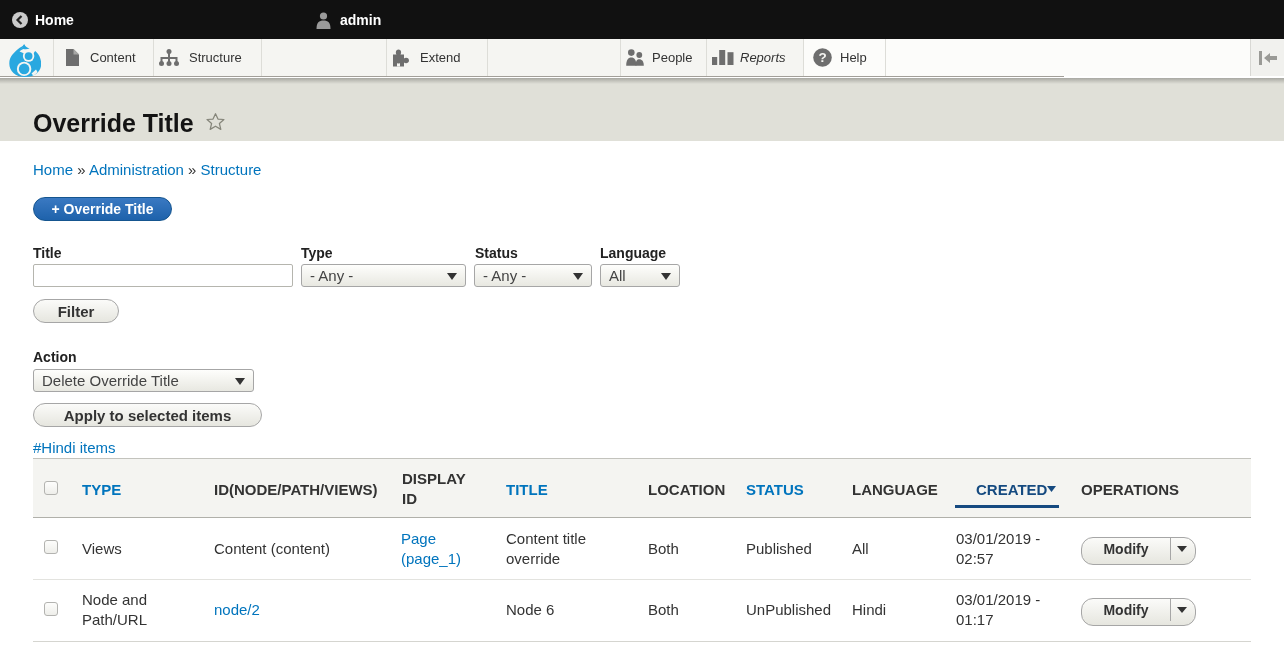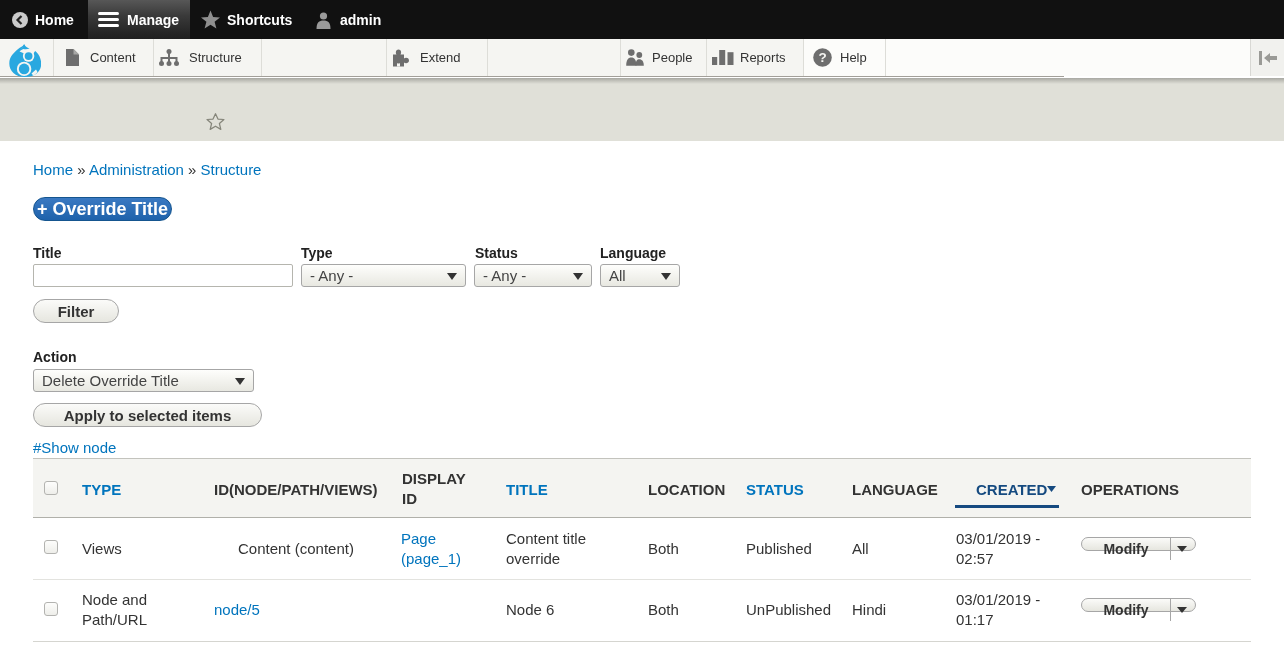--- a/index.html
+++ b/index.html
@@ -24,21 +24,21 @@
 
 .band { position:absolute; left:0; top:78px; width:1284px; height:63px; background:#e0e0d8; }
 .band h1 { position:absolute; left:33px; top:31px; font-size:25px; color:#141414; font-weight:bold; }
 
 
 .crumb { position:absolute; left:33px; top:161px; font-size:15px; color:#333; }
 a { color:#0074bd; text-decoration:none; }
 
 .btn-blue { position:absolute; left:33px; top:197px; width:139px; height:24px; border-radius:12px;
   background:linear-gradient(#3a79c2,#1e62ab); border:1px solid #15558f; color:#fff; font-weight:bold;
-  font-size:18px; display:flex; align-items:center; justify-content:center; }
+  font-size:14px; display:flex; align-items:center; justify-content:center; }
 
 .lbl { position:absolute; font-size:14px; font-weight:bold; color:#222; }
 .inp { position:absolute; background:#fff; border:1px solid #b5b5ae; border-radius:2px; height:23px; }
 .sel { position:absolute; height:23px; border:1px solid #a6a6a6; border-radius:3px;
   background:linear-gradient(#fefefc,#e8e8e1); font-size:15px; color:#444;
   display:flex; align-items:center; padding-left:8px; }
 .sel .car { position:absolute; right:8px; top:8px; width:0; height:0; border-left:5px solid transparent; border-right:5px solid transparent; border-top:7px solid #333; }
 
 .btn-gray { position:absolute; height:24px; border-radius:12px; border:1px solid #a6a6a6;
   background:linear-gradient(#fbfbf9,#e6e6df); color:#333; font-weight:bold; font-size:15px;
@@ -47,47 +47,35 @@
 
 .thead { position:absolute; left:33px; top:458px; width:1218px; height:60px; background:#f4f4f1;
   border-top:1px solid #c3c3bd; border-bottom:1px solid #b0b0aa; }
 .th { position:absolute; font-size:15px; font-weight:bold; color:#333; }
 .th.blue { color:#0074bd; }
 .th.navy { color:#154a80; }
 .cell { position:absolute; font-size:15px; color:#333; line-height:20px; }
 .rowline { position:absolute; left:33px; width:1218px; height:1px; background:#e3e3df; }
 .cb { position:absolute; width:14px; height:14px; border:1px solid #b3b3b0; border-radius:3px; background:linear-gradient(#fdfdfc,#eeeeea); }
 
-.dropbtn { position:absolute; width:115px; height:14px; border:1px solid #a6a6a6; border-radius:12px;
+.dropbtn { position:absolute; width:115px; height:28px; border:1px solid #a6a6a6; border-radius:12px;
   background:linear-gradient(#fbfbf9,#e6e6df); }
 .dropbtn .txt { position:absolute; left:0; width:89px; top:0; height:22px; display:flex; align-items:center; justify-content:center; font-weight:bold; font-size:14px; color:#333; border-right:1px solid #a6a6a6; }
 .dropbtn .car { position:absolute; right:8px; top:8px; width:0; height:0; border-left:5px solid transparent; border-right:5px solid transparent; border-top:6px solid #333; }
 </style>
 </head>
 <body>
 
 <div class="bar1">
   <div class="tab" style="left:12px;">
     <span class="icon-circle">
         <svg width="16" height="16" viewBox="0 0 16 16" style="position:absolute;left:0;top:0;">
           <path d="M9.5 4 L5.5 8 L9.5 12" stroke="#222" stroke-width="2.2" fill="none"></path>
         </svg>
       </span>Home
-  </div>
-  <div class="tab tab-manage">
-    <span class="hamb">
-        <div></div>
-        <div></div>
-        <div></div>
-      </span>Manage
-  </div>
-  <div class="tab" style="left:200px;">
-    <svg width="21" height="20" viewBox="0 0 20 20" style="margin-right:6px;">
-        <path d="M10 0.5 L12.6 7 L19.5 7.4 L14.1 11.8 L15.9 18.6 L10 14.8 L4.1 18.6 L5.9 11.8 L0.5 7.4 L7.4 7 Z" fill="#8f8f8f"></path>
-      </svg>Shortcuts
   </div>
   <div class="tab" style="left:315px;">
     <svg width="17" height="18" viewBox="0 0 17 18" style="margin-right:8px;">
         <circle cx="8.5" cy="5" r="3.6" fill="#9a9a9a"></circle>
         <path d="M1.5 18 C1.5 11.5 4 9.5 8.5 9.5 C13 9.5 15.5 11.5 15.5 18 Z" fill="#9a9a9a"></path>
       </svg>admin
   </div>
 </div>
 
 <div class="bar2">
@@ -134,32 +122,33 @@
   <div class="mtab" style="left:392px;"><svg width="21" height="18" viewBox="0 0 21 18" style="margin-right:7px;">
         <path d="M1 5.5 L4.5 5.5 C3.5 4.5 3.3 0.5 6.5 0.5 C9.7 0.5 9.5 4.5 8.5 5.5 L12 5.5 L12 9.5 C13 8.5 17 8.3 17 11.5 C17 14.7 13 14.5 12 13.5 L12 17.5 L1 17.5 Z" fill="#6e6e6e"></path>
         <path d="M5 17.5 L5 14 C5.5 14.8 7.5 14.8 8 14 L8 17.5 Z" fill="#f5f5f2"></path>
       </svg>Extend</div>
   <div class="mtab" style="left:626px;"><svg width="20" height="17" viewBox="0 0 20 17" style="margin-right:6px;">
         <circle cx="5.3" cy="3.6" r="3.3" fill="#6e6e6e"></circle>
         <path d="M0.2 16.8 C0.2 11 2.2 8.5 5.3 8.5 C8.4 8.5 10.4 11 10.4 16.8 Z" fill="#6e6e6e"></path>
         <circle cx="13.3" cy="6" r="2.9" fill="#6e6e6e"></circle>
         <path d="M9.5 16.8 C9.5 12 11 10.2 13.3 10.2 C16 10.2 17.8 12.3 17.8 16.8 Z" fill="#6e6e6e"></path>
       </svg>People</div>
-  <div class="mtab" style="left:712px;"><svg width="22" height="15" viewBox="0 0 22 15" style="margin-right:6px;">
+  <div class="mtab" style="left:712px;font-style:italic;"><svg width="22" height="15" viewBox="0 0 22 15" style="margin-right:6px;">
         <rect x="0" y="7" width="5.2" height="8" fill="#6e6e6e"></rect>
         <rect x="7.2" y="0" width="6" height="15" fill="#6e6e6e"></rect>
         <rect x="15.5" y="2.2" width="6" height="12.8" fill="#6e6e6e"></rect>
       </svg>Reports</div>
   <div class="mtab" style="left:813px;"><svg width="19" height="19" viewBox="0 0 19 19" style="margin-right:8px;">
         <circle cx="9.5" cy="9.5" r="9.3" fill="#6e6e6e"></circle>
         <text x="9.5" y="14.2" font-size="13.5" font-weight="bold" fill="#f5f5f2" text-anchor="middle" font-family="Liberation Sans">?</text>
       </svg>Help</div>
 </div>
 
 <div class="band">
+  <h1>Override Title</h1>
   <svg width="19" height="19" viewBox="0 0 20 20" style="position:absolute;left:206px;top:34px;">
       <path d="M10 1.8 L12.6 7.4 L18.9 7.9 L14.1 12.1 L15.6 18.3 L10 14.9 L4.4 18.3 L5.9 12.1 L1.1 7.9 L7.4 7.4 Z" fill="none" stroke="#85857a" stroke-width="1.3" stroke-linejoin="round"></path>
     </svg>
 </div>
 <div class="shadow"></div>
 
 <div class="crumb"><a>Home</a> » <a>Administration</a> » <a>Structure</a></div>
 
 <div class="btn-blue">+ Override Title</div>
 
@@ -172,56 +161,56 @@
 <div class="sel" style="left:301px; top:264px; width:165px;">- Any -<span class="car"></span></div>
 <div class="sel" style="left:474px; top:264px; width:118px;">- Any -<span class="car"></span></div>
 <div class="sel" style="left:600px; top:264px; width:80px;">All<span class="car"></span></div>
 
 <div class="btn-gray" style="left:33px; top:299px; width:86px;">Filter</div>
 
 <div class="lbl" style="left:33px; top:349px;">Action</div>
 <div class="sel" style="left:33px; top:369px; width:221px;">Delete Override Title<span class="car"></span></div>
 <div class="btn-gray" style="left:33px; top:403px; width:229px;">Apply to selected items</div>
 
-<a style="position:absolute; left:33px; top:439px; font-size:15px;">#Show node</a>
+<a style="position:absolute; left:33px; top:439px; font-size:15px;">#Hindi items</a>
 
 <div class="thead"></div>
 <div class="cb" style="left:44px; top:481px;"></div>
 <div class="th blue" style="left:82px; top:481px;">TYPE</div>
 <div class="th" style="left:214px; top:481px;">ID(NODE/PATH/VIEWS)</div>
 <div class="th" style="left:402px; top:469px; width:70px; line-height:20px;">DISPLAY ID</div>
 <div class="th blue" style="left:506px; top:481px;">TITLE</div>
 <div class="th" style="left:648px; top:481px;">LOCATION</div>
 <div class="th blue" style="left:746px; top:481px;">STATUS</div>
 <div class="th" style="left:852px; top:481px;">LANGUAGE</div>
 <div class="th navy" style="left:956px; top:481px;margin-left:20px;">CREATED</div>
 <svg width="9" height="6" viewBox="0 0 9 6" style="position:absolute;left:1047px;top:486px;">
     <path d="M0 0 L9 0 L4.5 6 Z" fill="#154a80"></path>
   </svg>
 <div style="position:absolute; left:955px; top:505px; width:104px; height:3px; background:#154a80;"></div>
 <div class="th" style="left:1081px; top:481px;">OPERATIONS</div>
 
 <div class="cb" style="left:44px; top:540px;"></div>
 <div class="cell" style="left:82px; top:539px;">Views</div>
-<div class="cell" style="left:214px; top:539px;margin-left:24px;">Content (content)</div>
+<div class="cell" style="left:214px; top:539px;">Content (content)</div>
 <div class="cell" style="left:401px; top:529px;"><a>Page<br>(page_1)</a></div>
 <div class="cell" style="left:506px; top:529px;">Content title<br>override</div>
 <div class="cell" style="left:648px; top:539px;">Both</div>
 <div class="cell" style="left:746px; top:539px;">Published</div>
 <div class="cell" style="left:852px; top:539px;">All</div>
 <div class="cell" style="left:956px; top:529px;">03/01/2019 -<br>02:57</div>
 <div class="dropbtn" style="left:1081px; top:537px;">
     <span class="txt">Modify</span>
     <span class="car"></span>
   </div>
 <div class="rowline" style="top:579px;"></div>
 
 <div class="cb" style="left:44px; top:602px;"></div>
 <div class="cell" style="left:82px; top:590px;">Node and<br>Path/URL</div>
-<div class="cell" style="left:214px; top:600px;"><a>node/5</a></div>
+<div class="cell" style="left:214px; top:600px;"><a>node/2</a></div>
 <div class="cell" style="left:506px; top:600px;">Node 6</div>
 <div class="cell" style="left:648px; top:600px;">Both</div>
 <div class="cell" style="left:746px; top:600px;">UnPublished</div>
 <div class="cell" style="left:852px; top:600px;">Hindi</div>
 <div class="cell" style="left:956px; top:590px;">03/01/2019 -<br>01:17</div>
 <div class="dropbtn" style="left:1081px; top:598px;">
     <span class="txt">Modify</span>
     <span class="car"></span>
   </div>
 <div class="rowline" style="top:641px; background:#d5d5d0;"></div>

